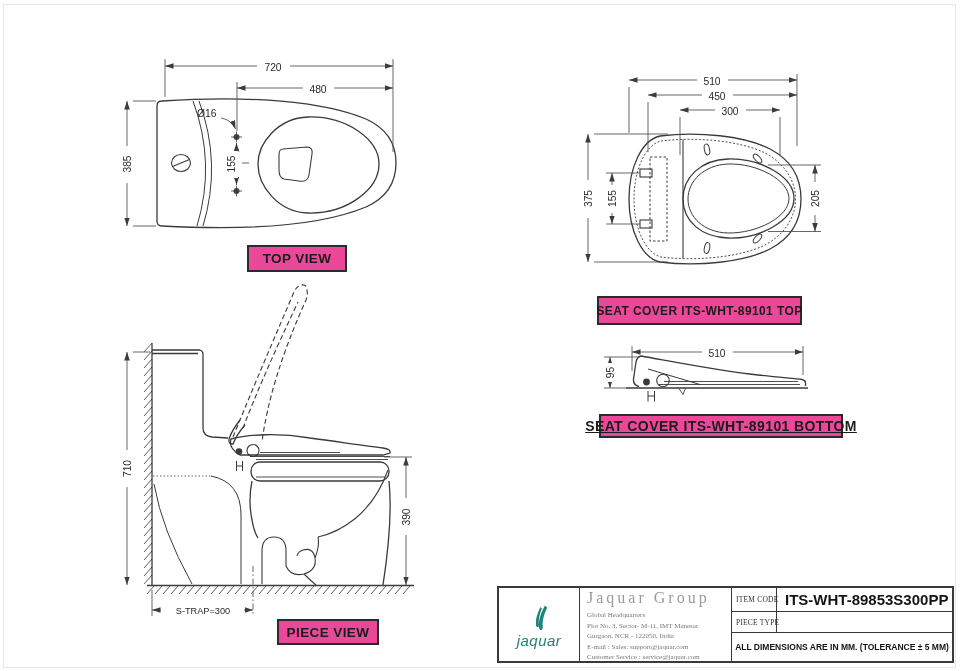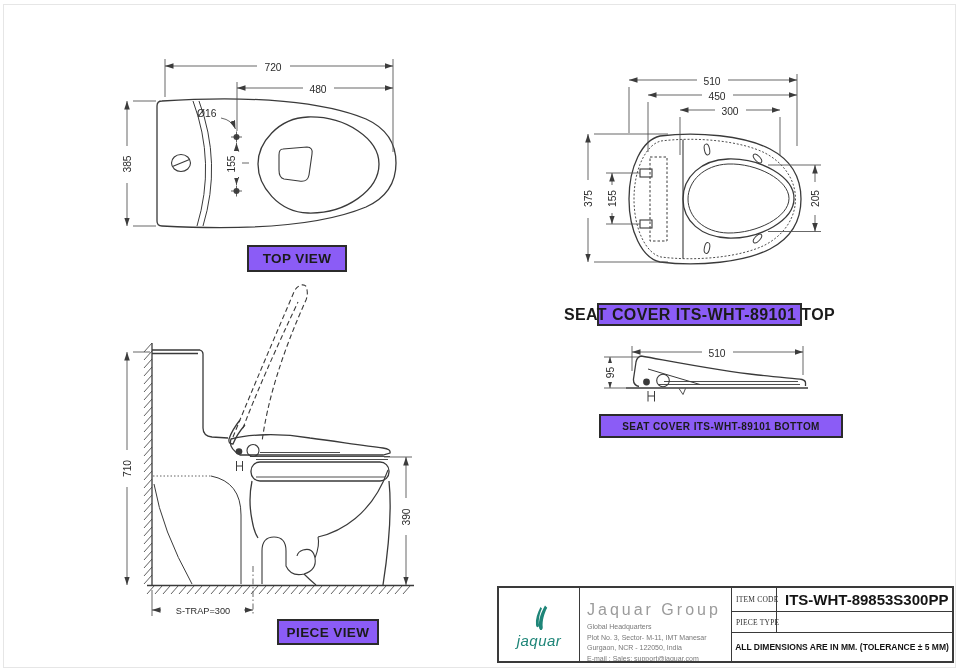--- a/index.html
+++ b/index.html
@@ -3,29 +3,29 @@
 <meta charset="utf-8">
 <style>
   html,body{margin:0;padding:0;background:#fff;}
   .page{position:relative;width:960px;height:671px;background:#fff;overflow:hidden;
         font-family:"Liberation Sans",sans-serif;}
   .frame{position:absolute;left:3px;top:4px;right:4px;bottom:3px;border:1px solid #e6e6e6;pointer-events:none;}
   svg text{font-family:"Liberation Sans",sans-serif;}
   .dimtxt{font-size:10.3px;fill:#2b2b2b;}
   .dimtxt-sm{font-size:9.2px;fill:#2b2b2b;}
   .vlabel{position:absolute;display:flex;align-items:center;justify-content:center;
-          border:2px solid #2b2b2b;background:#8b5cf6;color:#1b1b1b;font-weight:bold;
+          border:2px solid #2b2b2b;background:#ec4899;color:#1b1b1b;font-weight:bold;
           letter-spacing:.4px;white-space:nowrap;box-sizing:border-box;}
   
   .tb{position:absolute;left:497px;top:586px;width:457px;height:77px;border:2px solid #3a3a3a;
       box-sizing:border-box;display:flex;background:#fff;}
   .tb-logo{width:81px;border-right:1px solid #3a3a3a;box-sizing:border-box;display:flex;
            flex-direction:column;align-items:center;justify-content:center;padding-top:2px;}
   .logo-word{font-style:italic;font-weight:normal;font-size:15px;color:#1E8578;letter-spacing:.5px;margin-top:-3px;}
-  .tb-co{width:152px;border-right:1px solid #3a3a3a;box-sizing:border-box;padding:13px 0 0 7px;overflow:hidden;}
+  .tb-co{width:152px;border-right:1px solid #3a3a3a;box-sizing:border-box;padding:1px 0 0 7px;overflow:hidden;font-family:Liberation Serif, serif;}
   .co-name{font-size:16px;color:#9b9b9b;letter-spacing:3px;white-space:nowrap;}
   .co-addr{margin-top:3px;font-size:7px;color:#787878;line-height:1.5;white-space:nowrap;}
   .tb-right{flex:1;display:flex;flex-direction:column;}
   .tb-row{display:flex;border-bottom:1px solid #3a3a3a;box-sizing:border-box;}
   .tb-row:last-child{border-bottom:none;}
   .tb-label{width:45px;border-right:1px solid #3a3a3a;box-sizing:border-box;display:flex;
             align-items:center;padding-left:4px;font-family:"Liberation Serif",serif;
             font-size:7.5px;color:#2e2e2e;letter-spacing:.2px;white-space:nowrap;}
   .tb-value{flex:1;display:flex;align-items:center;padding-left:8px;font-size:15px;
             font-weight:bold;color:#141414;white-space:nowrap;}
@@ -215,22 +215,22 @@
         <rect x="603.5" y="363" width="13" height="19"></rect>
       </g>
       <g stroke="none">
         <text class="dimtxt" text-anchor="middle" x="717" y="356.5">510</text>
         <text class="dimtxt" text-anchor="middle" transform="translate(614,372.5) rotate(-90)">95</text>
       </g>
     </g>
   </svg>
 
   <div class="vlabel" style="left:247px;top:245px;width:100px;height:27px;font-size:13.5px;">TOP VIEW</div>
-  <div class="vlabel" style="left:597px;top:303px;width:205px;height:23px;font-size:16px;">SEAT COVER ITS-WHT-89101 TOP</div>
-  <div class="vlabel" style="left:599px;top:414px;width:244px;height:24px;font-size:10px;">SEAT COVER ITS-WHT-89101 BOTTOM</div>
+  <div class="vlabel" style="left:597px;top:296px;width:205px;height:29px;font-size:12px;">SEAT COVER ITS-WHT-89101 TOP</div>
+  <div class="vlabel" style="left:599px;top:414px;width:244px;height:24px;font-size:14px;text-decoration:underline;">SEAT COVER ITS-WHT-89101 BOTTOM</div>
   <div class="vlabel" style="left:277px;top:619px;width:102px;height:26px;font-size:13.5px;">PIECE VIEW</div>
 
   <div class="tb">
     <div class="tb-logo">
       <svg width="30" height="32" viewBox="0 0 40 36">
         <path fill="#1E8578" d="M 22,2 C 18,10 15,18 16,26 C 16.5,30 20,30 20,26 C 19,19 21,10 24,4 Z"></path>
         <path fill="#1E8578" d="M 28,0 C 23,9 19,19 20,29 C 20.5,34 25,34 25,29 C 24,21 27,10 31,3 Z"></path>
       </svg>
       <div class="logo-word">jaquar</div>
     </div>

